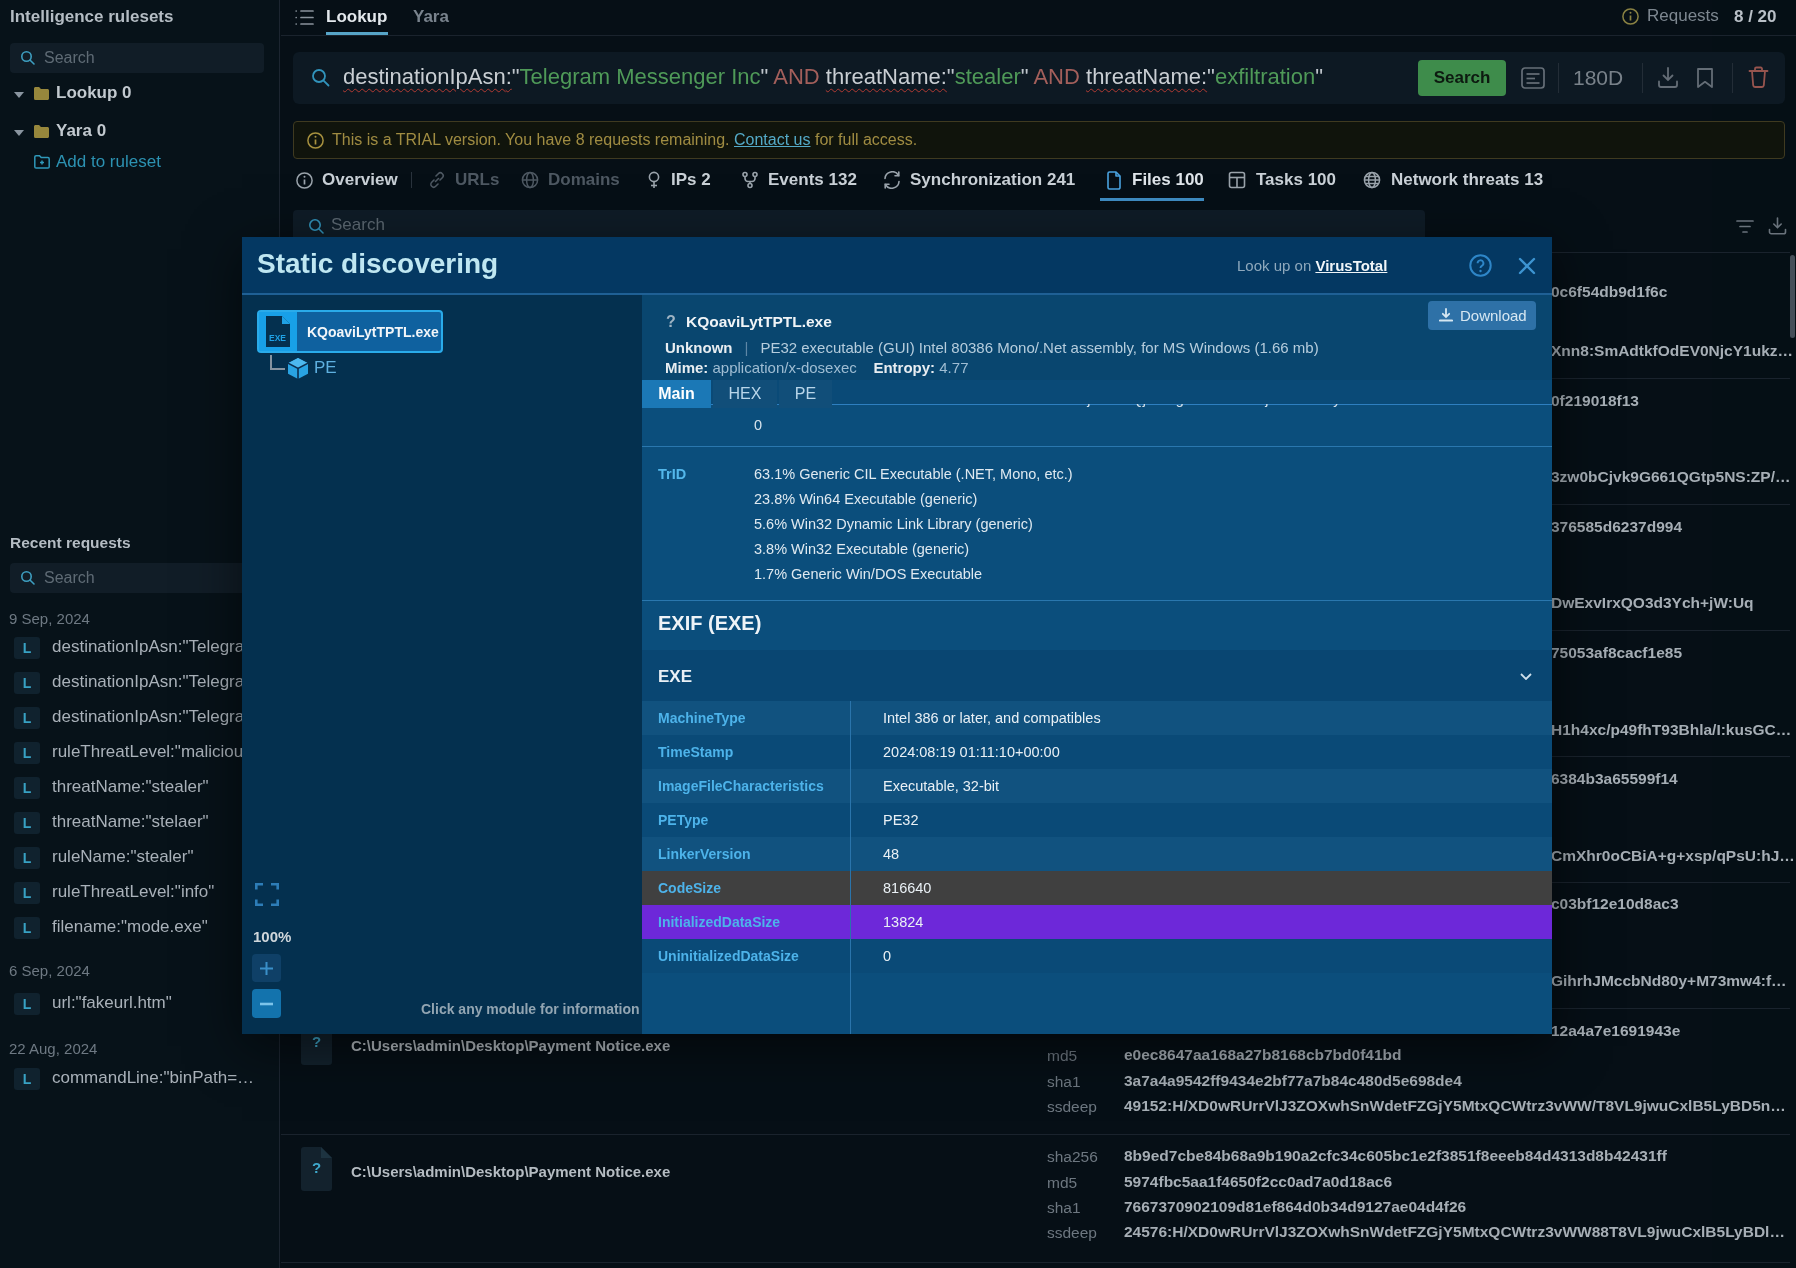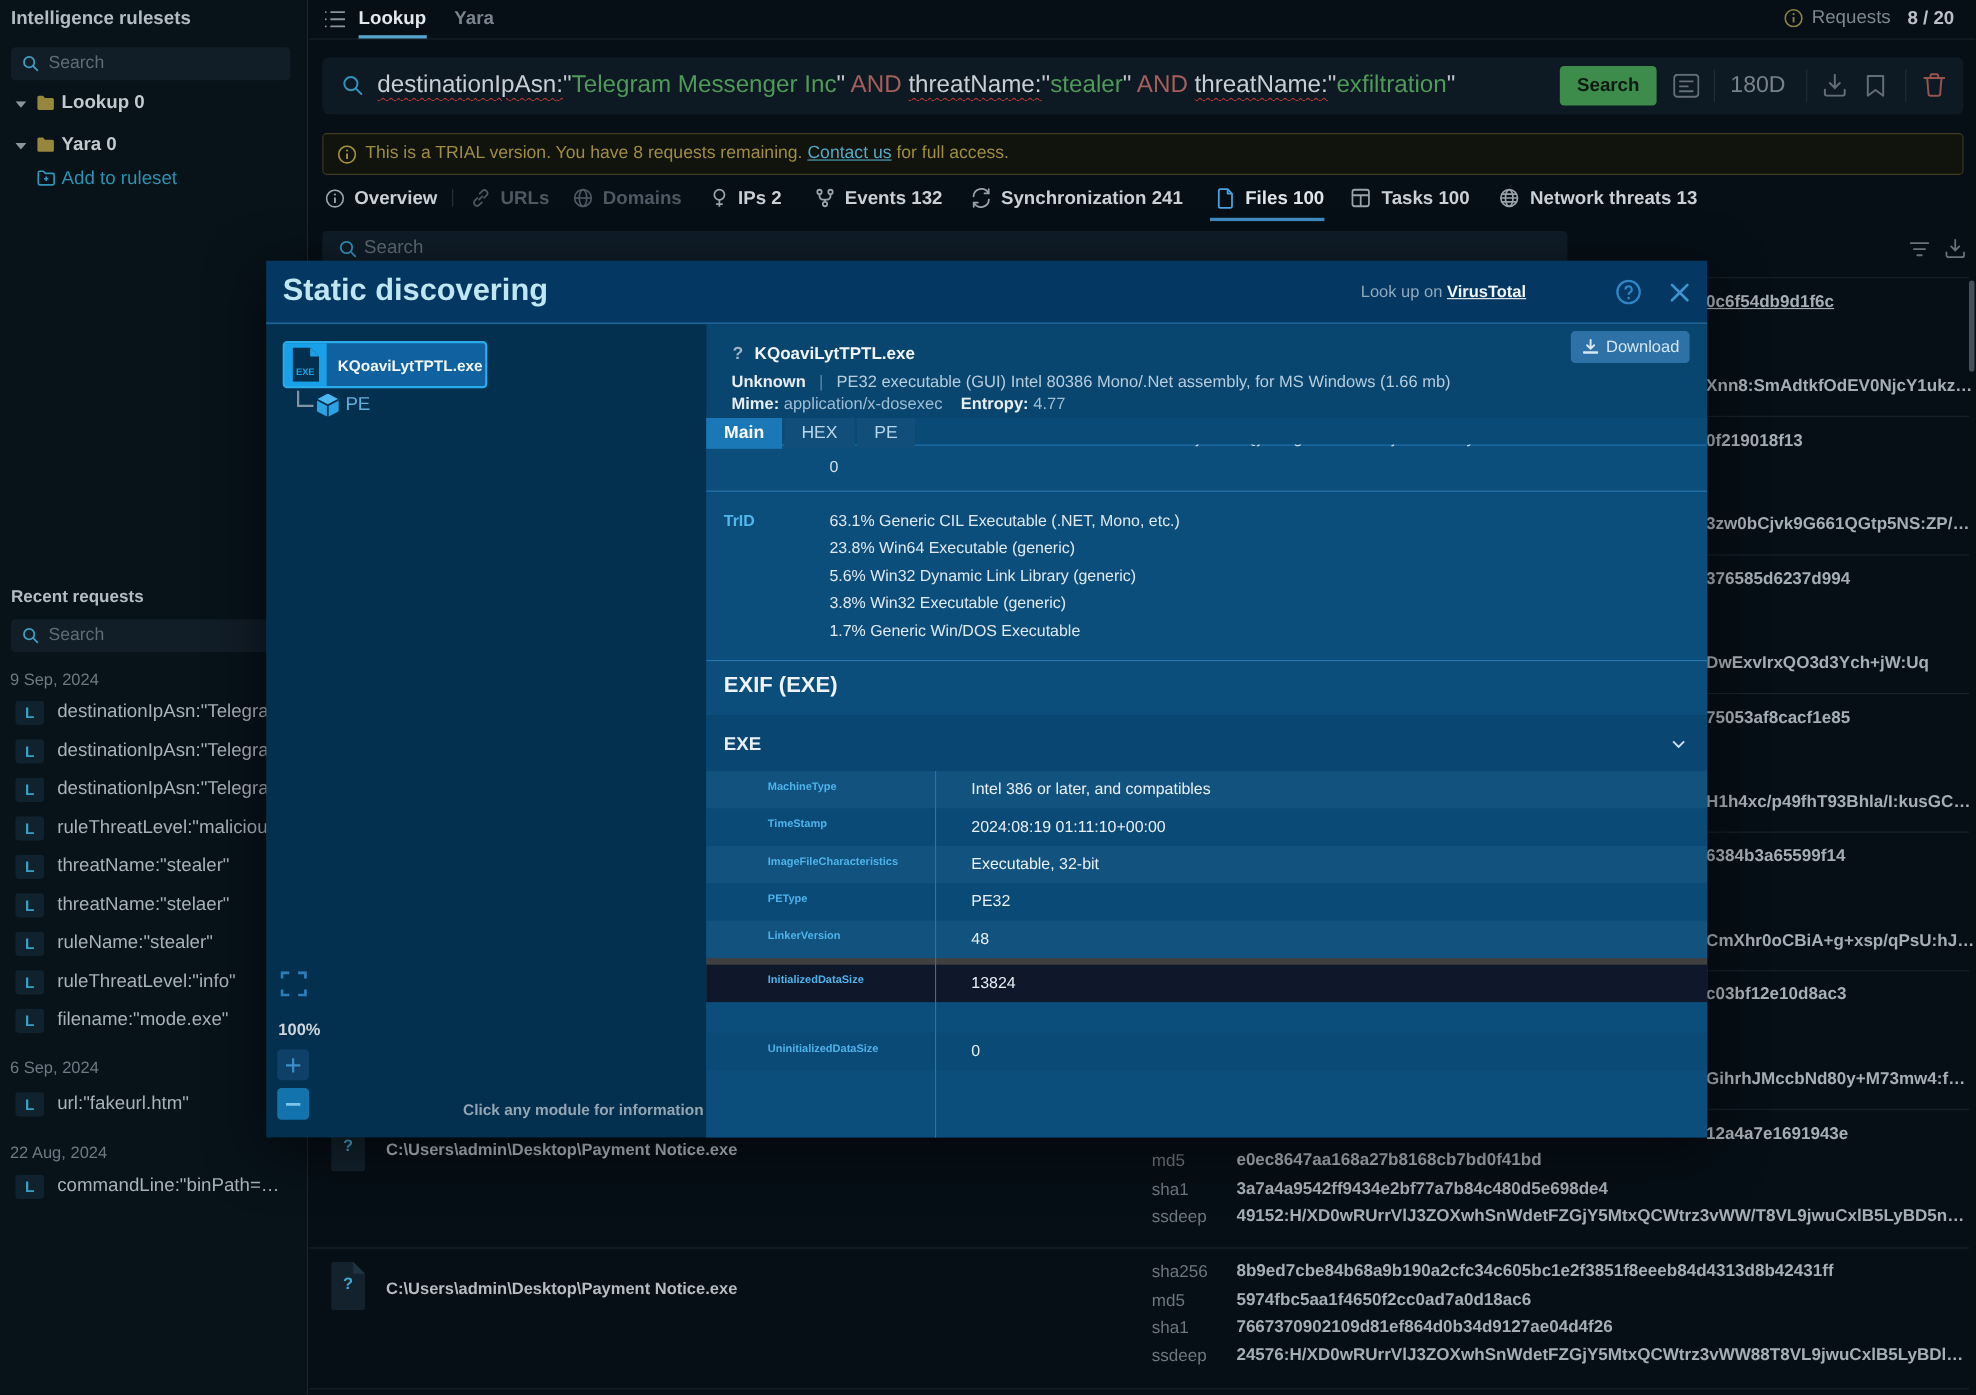--- a/index.html
+++ b/index.html
@@ -26,21 +26,21 @@
 .hashval{position:absolute;left:843px;font-size:15.5px;font-weight:bold;color:#a6aeb5;white-space:nowrap;max-width:662px;overflow:hidden;text-overflow:ellipsis;}
 .tail{position:absolute;left:1551px;font-size:15.5px;font-weight:bold;color:#a6aeb5;white-space:nowrap;}
 .sep{position:absolute;left:281px;width:1509px;height:1px;background:#1a232d;}
 
 #modal{position:absolute;left:242px;top:237px;width:1310px;height:797px;box-shadow:0 12px 50px rgba(0,0,0,.55);}
 #mhead{position:absolute;left:0;top:0;width:1310px;height:58px;background:#043862;border-bottom:2px solid #1f6095;}
 #mleft{position:absolute;left:0;top:58px;width:400px;height:739px;background:#04304f;}
 #mright{position:absolute;left:400px;top:58px;width:910px;height:739px;background:#09466f;}
 .mtab{position:absolute;top:85px;height:28px;z-index:3;line-height:28px;text-align:center;font-size:16px;}
 .exrow{position:absolute;left:0;width:910px;height:34px;}
-.exlbl{position:absolute;left:16px;top:9px;font-size:10px;font-weight:bold;color:#4db3ea;margin-left:40px;}
+.exlbl{position:absolute;left:16px;top:9px;font-size:14px;font-weight:bold;color:#4db3ea;}
 .exval{position:absolute;left:241px;top:9px;font-size:14.5px;color:#e9f0f5;}
 .trid{font-size:14.5px;color:#dfe9f0;}
 </style>
 </head>
 <body>
 <div id="app">
 
 <div id="sidebar">
   <div class="abs sbtitle" style="left:10px;top:7px;">Intelligence rulesets</div>
   <div class="sbsearch" style="top:43px;">
@@ -292,21 +292,21 @@
   <div class="hashlbl" style="top:1174px;">md5</div>
   <div class="hashval" style="top:1173px;">5974fbc5aa1f4650f2cc0ad7a0d18ac6</div>
   <div class="hashlbl" style="top:1199px;">sha1</div>
   <div class="hashval" style="top:1198px;">7667370902109d81ef864d0b34d9127ae04d4f26</div>
   <div class="hashlbl" style="top:1224px;">ssdeep</div>
   <div class="hashval" style="top:1223px;">24576:H/XD0wRUrrVlJ3ZOXwhSnWdetFZGjY5MtxQCWtrz3vWW88T8VL9jwuCxlB5LyBDl:H/XD5nWdV3J</div>
 
   <div class="abs" style="left:1509px;top:255px;width:5px;height:83px;background:#454f59;border-radius:3px;"></div>
 </div>
 
-<div class="tail" style="top:266px;text-decoration:underline;">0c6f54db9d1f6c</div>
+<div class="tail" style="top:283px;">0c6f54db9d1f6c</div>
 <div class="tail" style="top:342px;">Xnn8:SmAdtkfOdEV0NjcY1ukz…</div>
 <div class="tail" style="top:392px;">0f219018f13</div>
 <div class="tail" style="top:468px;">3zw0bCjvk9G661QGtp5NS:ZP/…</div>
 <div class="tail" style="top:518px;">376585d6237d994</div>
 <div class="tail" style="top:594px;">DwExvIrxQO3d3Ych+jW:Uq</div>
 <div class="tail" style="top:644px;">75053af8cacf1e85</div>
 <div class="tail" style="top:721px;">H1h4xc/p49fhT93Bhla/I:kusGC…</div>
 <div class="tail" style="top:770px;">6384b3a65599f14</div>
 <div class="tail" style="top:847px;">CmXhr0oCBiA+g+xsp/qPsU:hJ…</div>
 <div class="tail" style="top:895px;">c03bf12e10d8ac3</div>
@@ -419,21 +419,21 @@
             <div class="exval">PE32</div>
           </div>
       <div class="exrow" style="top:433px;background:#11527f;">
             <div class="exlbl">LinkerVersion</div>
             <div class="exval">48</div>
           </div>
       <div class="exrow" style="top:467px;background:#404040;">
             <div class="exlbl">CodeSize</div>
             <div class="exval">816640</div>
           </div>
-      <div class="exrow" style="top:473px;background:#0f172a;">
+      <div class="exrow" style="top:501px;background:#6d28d9;">
             <div class="exlbl">InitializedDataSize</div>
             <div class="exval">13824</div>
           </div>
       <div class="exrow" style="top:535px;background:#0a4a77;">
             <div class="exlbl">UninitializedDataSize</div>
             <div class="exval">0</div>
           </div>
       <div class="abs" style="left:208px;top:297px;width:1px;height:337px;background:#2a74ab;"></div>
     </div>
   </div>

